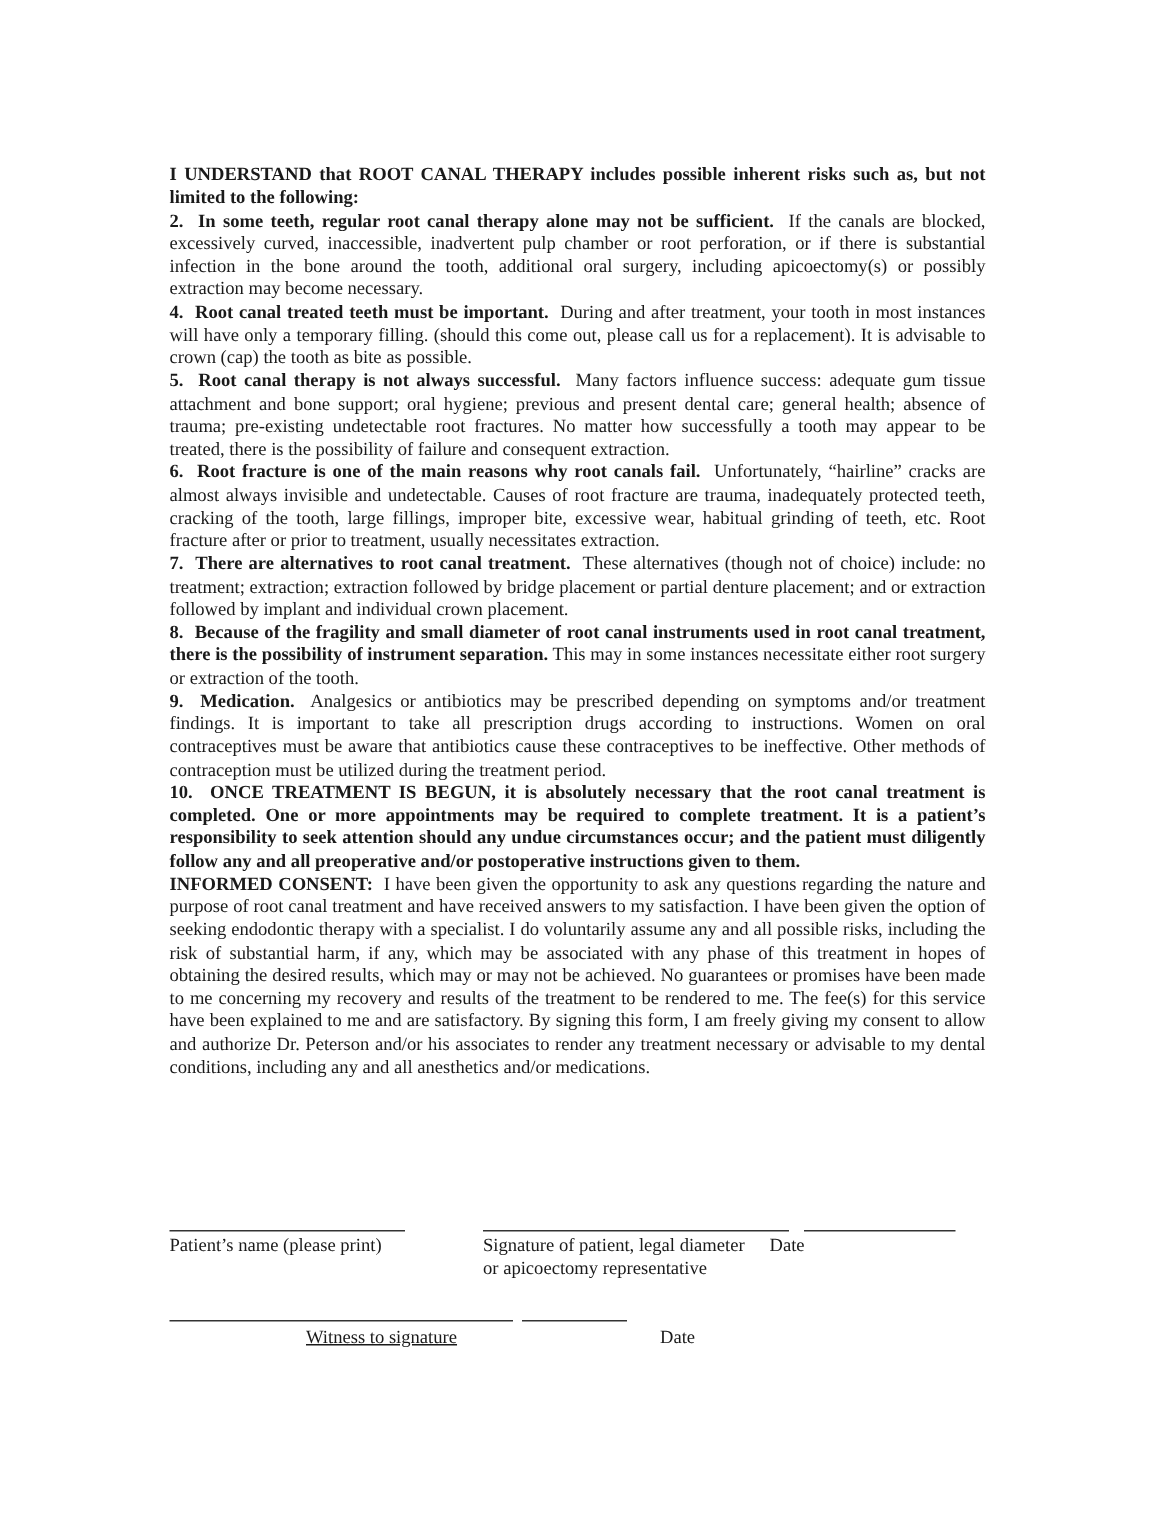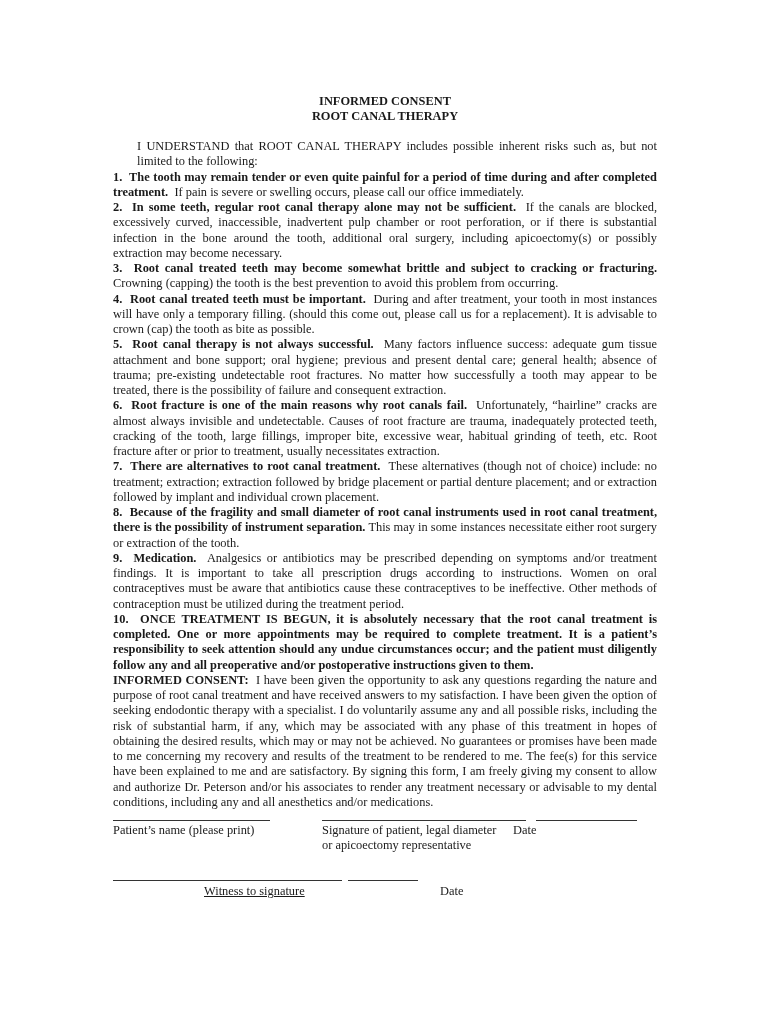--- a/index.html
+++ b/index.html
@@ -5,41 +5,35 @@
   html, body { margin: 0; padding: 0; background: #ffffff; }
   body { width: 770px; height: 1024px; position: relative; overflow: hidden; }
   .page {
     position: absolute; left: 113px; top: 94px; width: 544px;
     font-family: "Liberation Serif", serif; font-size: 12.4px; line-height: 15.25px;
     color: #1a1a1a;
   }
   .title { text-align: center; font-weight: bold; }
   .title div { line-height: 15px; }
   .spacer { height: 15px; }
-  .intro { font-weight: normal; margin-left: 24px; }
+  .intro { font-weight: bold; }
   p { margin: 0; text-align: justify; }
   b { font-weight: bold; }
   .sig { position: absolute; font-family: "Liberation Serif", serif; font-size: 12.4px; color: #1a1a1a; }
   .line { position: absolute; border-top: 1px solid #333; height: 0; }
   .lbl { position: absolute; white-space: nowrap; line-height: 15px; }
 </style>
 </head>
 <body>
 
 <div class="page">
-  <div class="title">
-    <div>INFORMED CONSENT</div>
-    <div>ROOT CANAL THERAPY</div>
-  </div>
   <div class="spacer"></div>
   <p class="intro">I UNDERSTAND that ROOT CANAL THERAPY includes possible inherent risks such as, but not limited to the following:</p>
 
-  <p><b><span>1.</span>&nbsp; <span>The tooth may remain tender or even quite painful for a period of time during and after completed treatment.</span></b>&nbsp; <span>If pain is severe or swelling occurs, please call our office immediately.</span></p>
   <p><b><span>2.</span>&nbsp; <span>In some teeth, regular root canal therapy alone may not be sufficient.</span></b>&nbsp; <span>If the canals are blocked, excessively curved, inaccessible, inadvertent pulp chamber or root perforation, or if there is substantial infection in the bone around the tooth, additional oral surgery, including apicoectomy(s) or possibly extraction may become necessary.</span></p>
-  <p><b><span>3.</span>&nbsp; <span>Root canal treated teeth may become somewhat brittle and subject to cracking or fracturing.</span></b> <span>Crowning (capping) the tooth is the best prevention to avoid this problem from occurring.</span></p>
   <p><b><span>4.</span>&nbsp; <span>Root canal treated teeth must be important.</span></b>&nbsp; <span>During and after treatment, your tooth in most instances will have only a temporary filling.  (should this come out, please call us for a replacement).  It is advisable to crown (cap) the tooth as bite as possible.</span></p>
   <p><b><span>5.</span>&nbsp; <span>Root canal therapy is not always successful.</span></b>&nbsp; <span>Many factors influence success: adequate gum tissue attachment and bone support; oral hygiene; previous and present dental care; general health; absence of trauma; pre-existing undetectable root fractures.  No matter how successfully a tooth may appear to be treated, there is the possibility of failure and consequent extraction.</span></p>
   <p><b><span>6.</span>&nbsp; <span>Root fracture is one of the main reasons why root canals fail.</span></b>&nbsp; <span>Unfortunately, “hairline” cracks are almost always invisible and undetectable.  Causes of root fracture are trauma, inadequately protected teeth, cracking of the tooth, large fillings, improper bite, excessive wear, habitual grinding of teeth, etc.  Root fracture after or prior to treatment, usually necessitates extraction.</span></p>
   <p><b><span>7.</span>&nbsp; <span>There are alternatives to root canal treatment.</span></b>&nbsp; <span>These alternatives (though not of choice) include: no treatment;  extraction;  extraction followed by bridge placement or partial denture placement; and or extraction followed by implant and individual crown placement.</span></p>
   <p><b><span>8.</span>&nbsp; <span>Because of the fragility and small diameter of root canal instruments used in root canal treatment, there is the possibility of instrument separation.</span></b> <span>This may in some instances necessitate either root surgery or extraction of the tooth.</span></p>
   <p><b><span>9.</span>&nbsp; <span>Medication.</span></b>&nbsp; <span>Analgesics or antibiotics may be prescribed depending on symptoms and/or treatment findings.  It is important to take all prescription drugs according to instructions.  Women on oral contraceptives must be aware that  antibiotics cause these contraceptives to be ineffective.  Other methods of contraception must be utilized during the treatment period.</span></p>
   <p><b><span>10.</span>&nbsp; <span>ONCE TREATMENT IS BEGUN, it is absolutely necessary that the root canal treatment is completed.  One or more appointments may be required to complete treatment.  It is a patient’s responsibility to seek attention should any undue circumstances occur; and the patient must diligently follow any and all preoperative and/or postoperative instructions given to them.</span></b></p>
   <p><b>INFORMED CONSENT:</b>&nbsp; <span>I have been given the opportunity to ask any questions regarding the nature and purpose of root canal treatment and have received answers to my satisfaction.  I have been given the option of seeking endodontic therapy with a specialist.  I do voluntarily assume any and all possible risks, including the risk of substantial harm, if any, which may be associated with any phase of this treatment in hopes of obtaining the desired results, which may or may not be achieved.  No guarantees or promises have been made to me concerning my recovery and results of the treatment to be rendered to me.  The fee(s) for this service have been explained to me and are satisfactory.  By signing this form, I am freely giving my consent to allow and authorize Dr. Peterson and/or his associates to render any treatment necessary or advisable to my dental conditions, including any and all anesthetics and/or medications.</span></p>
 </div>
 

